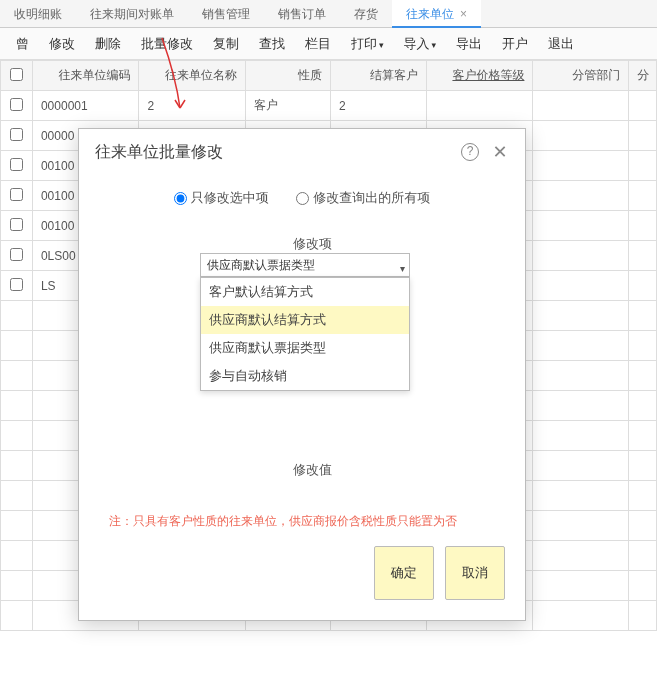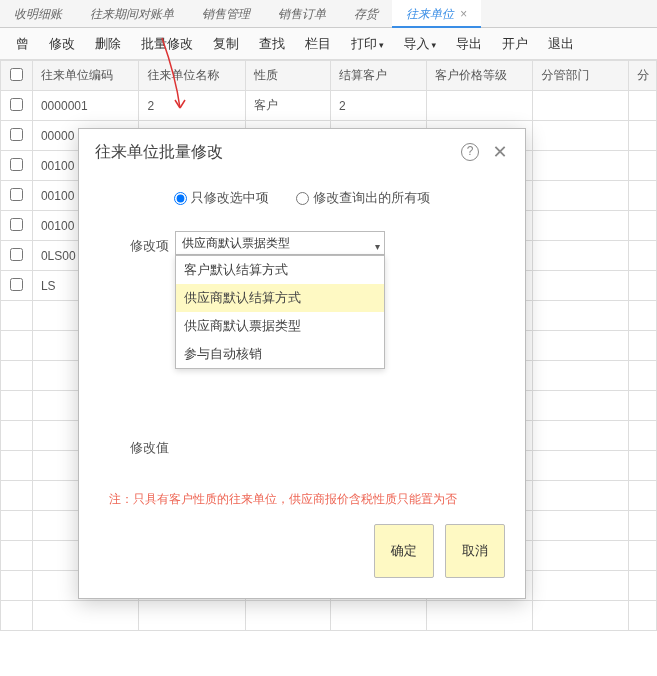--- a/index.html
+++ b/index.html
@@ -1,58 +1,58 @@
 <!DOCTYPE html>
 <html><head>
 <meta charset="utf-8">
 <style>
 * { box-sizing: border-box; margin: 0; padding: 0; }
 body { font-family: "Microsoft YaHei", Arial, sans-serif; font-size: 12px; color: #333; background: #fff; width: 657px; height: 676px; overflow: hidden; position: relative; }
 
 
 .tabs { display: flex; background: #f5f5f5; border-bottom: 1px solid #ccc; height: 28px; align-items: center; padding-left: 0; }
-.tab { padding: 0 14px; height: 28px; line-height: 28px; color: #666; cursor: pointer; position: relative; font-style: italic; }
+.tab { padding: 0 14px; height: 28px; line-height: 28px; color: #666; cursor: pointer; position: relative; }
 .tab.active { color: #3a8ee6; border-bottom: 2px solid #3a8ee6; background: #fff; }
 .tab.active .close-x { margin-left: 6px; color: #999; }
 
 
 .toolbar { display: flex; background: #fafafa; border-bottom: 1px solid #ddd; height: 32px; align-items: center; padding-left: 6px; }
 .tbtn { padding: 0 10px; color: #333; cursor: pointer; font-size: 13px; }
 .tbtn .caret { font-size: 9px; margin-left: 2px; }
 
 
 .table { border-collapse: collapse; width: 100%; table-layout: fixed; }
 .table th, .table td { border: 1px solid #ddd; height: 30px; padding: 0 8px; text-align: left; font-weight: normal; }
-.table th { background: #f5f5f5; color: #555; text-align: left; }
+.table th { background: #f5f5f5; color: #555; text-align: right; }
 .table th.chk, .table td.chk { width: 30px; text-align: center; }
 .table td { color: #555; }
 .col-code { width: 100px; }
 .col-name { width: 100px; }
 .col-nature { width: 80px; text-align: center; }
 .col-settle { width: 90px; text-align: center; }
-.col-price { width: 100px; text-align: center; }
+.col-price { width: 100px; text-align: center; text-decoration: underline; }
 .col-dept { width: 90px; text-align: center; }
 .col-last { width: 26px; }
 .empty-rows td { height: 30px; }
 
 
 .arrow { position: absolute; top: 36px; left: 152px; width: 40px; height: 80px; pointer-events: none; z-index: 5; }
 .arrow svg { width: 100%; height: 100%; }
 
 
 .overlay { position: absolute; top: 128px; left: 78px; width: 448px; background: #fff; border: 1px solid #bbb; box-shadow: 0 4px 20px rgba(0,0,0,.2); z-index: 10; }
 .dlg-head { display: flex; align-items: center; padding: 12px 16px 8px; }
 .dlg-title { font-size: 16px; color: #444; flex: 1; }
 .dlg-help { width: 18px; height: 18px; border: 1.5px solid #888; border-radius: 50%; text-align: center; line-height: 15px; color: #888; font-size: 12px; margin-right: 12px; cursor: pointer; }
 .dlg-close { font-size: 18px; color: #888; cursor: pointer; width: 18px; text-align: center; }
 .dlg-body { padding: 18px 30px 10px; }
 .radio-row { text-align: center; margin-bottom: 24px; }
 .radio-row label { margin: 0 12px; font-size: 13px; color: #555; }
 .radio-row input { vertical-align: middle; margin-right: 4px; }
-.form-row { display: flex; align-items: flex-end; margin-bottom: 10px; }
+.form-row { display: flex; align-items: center; margin-bottom: 10px; flex-direction: column; }
 .form-label { width: 60px; text-align: right; color: #555; padding-top: 4px; font-size: 13px; }
 .select-wrap { flex: 1; margin-left: 6px; position: relative; }
 .sel { width: 210px; height: 24px; border: 1px solid #bbb; padding: 0 20px 0 6px; font-size: 12px; line-height: 22px; background: #fff; position: relative; cursor: pointer; }
 .sel .caret-down { position: absolute; right: 4px; top: 4px; font-size: 10px; color: #555; }
 .dropdown { position: absolute; top: 24px; left: 0; width: 210px; border: 1px solid #bbb; background: #fff; z-index: 20; box-shadow: 0 2px 6px rgba(0,0,0,.15); }
 .dropdown-inner { max-height: 180px; overflow-y: scroll; }
 .opt { padding: 5px 8px; font-size: 13px; color: #444; cursor: pointer; }
 .opt.hl { background: #fef9c3; }
 .note { color: #e65; font-size: 12px; padding: 14px 30px 0; }
 .dlg-foot { padding: 16px 20px 20px; text-align: right; }

